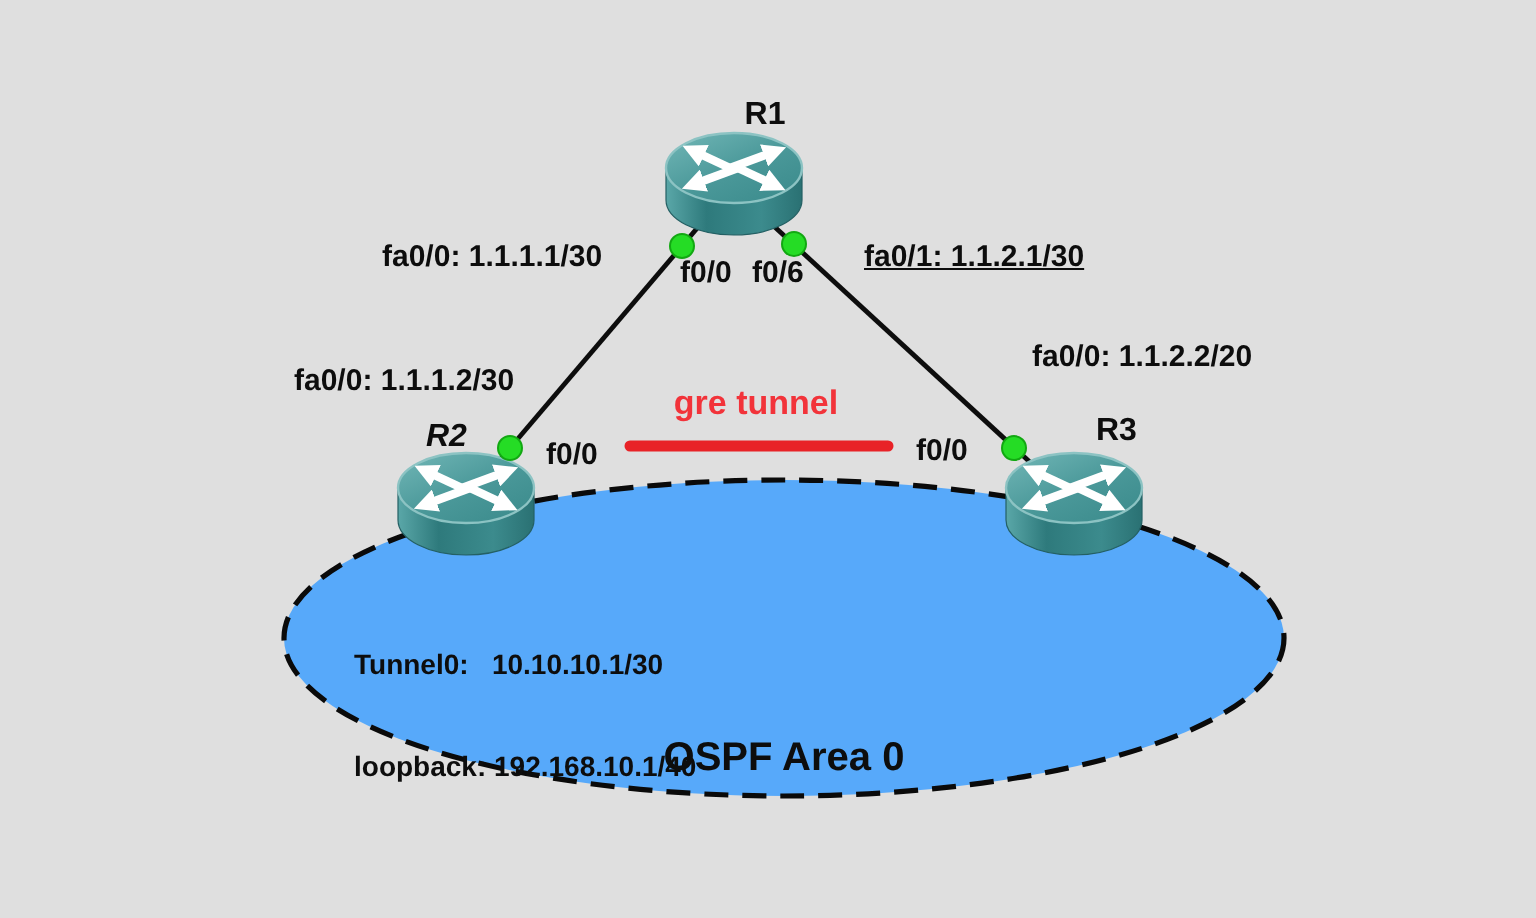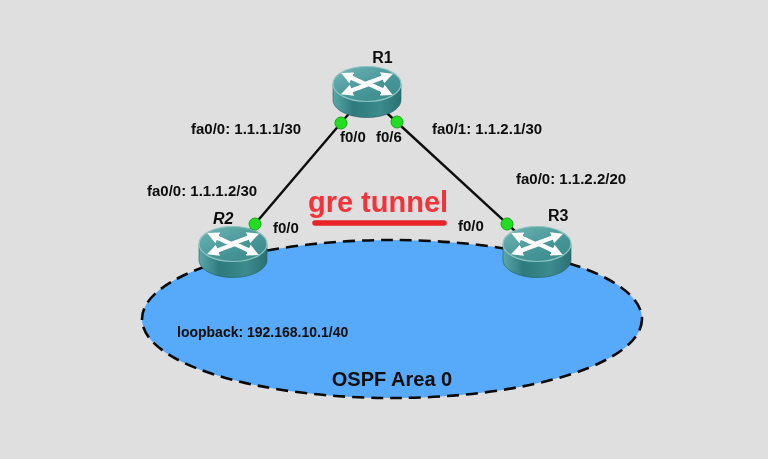--- a/index.html
+++ b/index.html
@@ -16,21 +16,21 @@
   .lbl {
     position: absolute;
     font-weight: bold;
     font-size: 15px;
     line-height: 18px;
     color: #0d0d0d;
     white-space: pre;
   }
   .lbl.name { font-size: 16px; }
   .lbl.tunnel-title {
-    font-size: 29px;
+    font-size: 17px;
     line-height: 24px;
     color: #f2333a;
   }
   .infoblock {
     position: absolute;
     font-weight: bold;
     font-size: 14px;
     line-height: 17px;
     color: #0d0d0d;
     white-space: pre;
@@ -92,26 +92,27 @@
   <div class="lbl name" style="left:365px; top:49px; transform:translateX(-50%);padding-left:35px;">R1</div>
   <div class="lbl name" style="left:213px; top:210px;font-style:italic;">R2</div>
   <div class="lbl name" style="left:548px; top:207px;">R3</div>
 
   <div class="lbl" style="left:340px; top:128px;">f0/0</div>
   <div class="lbl" style="left:376px; top:128px;">f0/6</div>
   <div class="lbl" style="left:273px; top:219px;">f0/0</div>
   <div class="lbl" style="left:458px; top:217px;">f0/0</div>
 
   <div class="lbl" style="left:191px; top:120px;">fa0/0: 1.1.1.1/30</div>
-  <div class="lbl" style="left:432px; top:120px;">fa0/1: 1.1.2.1/30</div>
+  <div class="lbl" style="left:432px; top:120px;text-decoration:underline;">fa0/1: 1.1.2.1/30</div>
   <div class="lbl" style="left:147px; top:182px;">fa0/0: 1.1.1.2/30</div>
   <div class="lbl" style="left:516px; top:170px;">fa0/0: 1.1.2.2/20</div>
 
   <div class="lbl tunnel-title" style="left:378px; top:190px; transform:translateX(-50%);">gre tunnel</div>
 
   <div class="infoblock" style="left:177px; top:290px;">
+    <div>Tunnel0:   10.10.10.1/30</div>
     <div>loopback: 192.168.10.1/40</div>
   </div>
 
 
   <div class="lbl area" style="left:392px; top:369px; transform:translateX(-50%);">OSPF Area 0</div>
 
 </div>
 
 </body></html>

